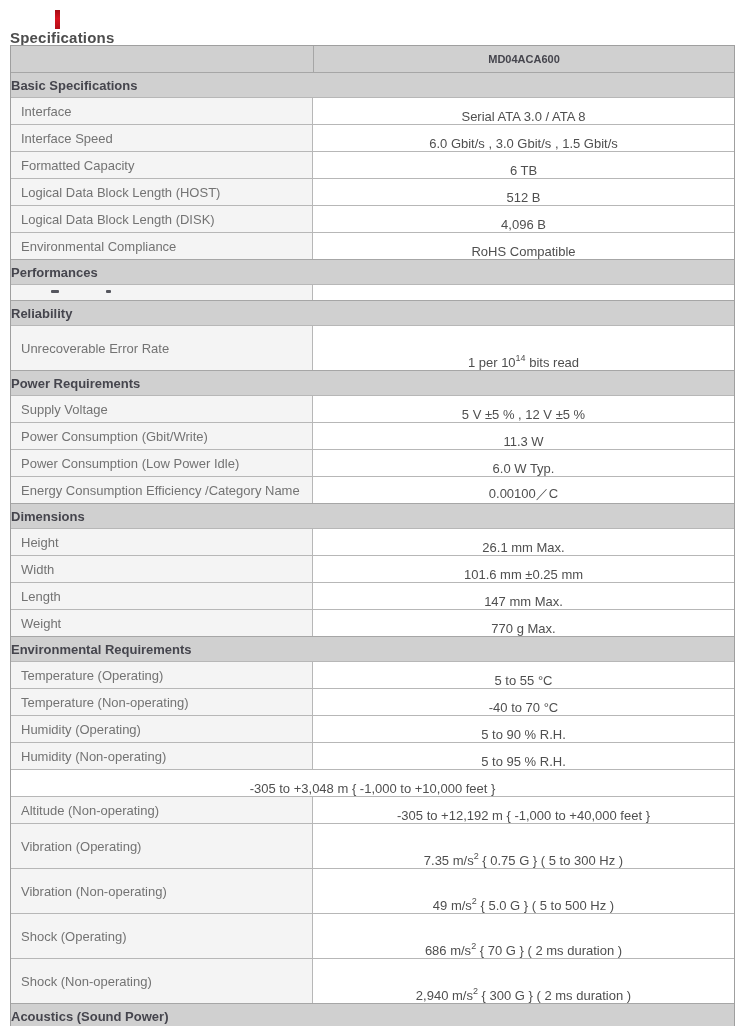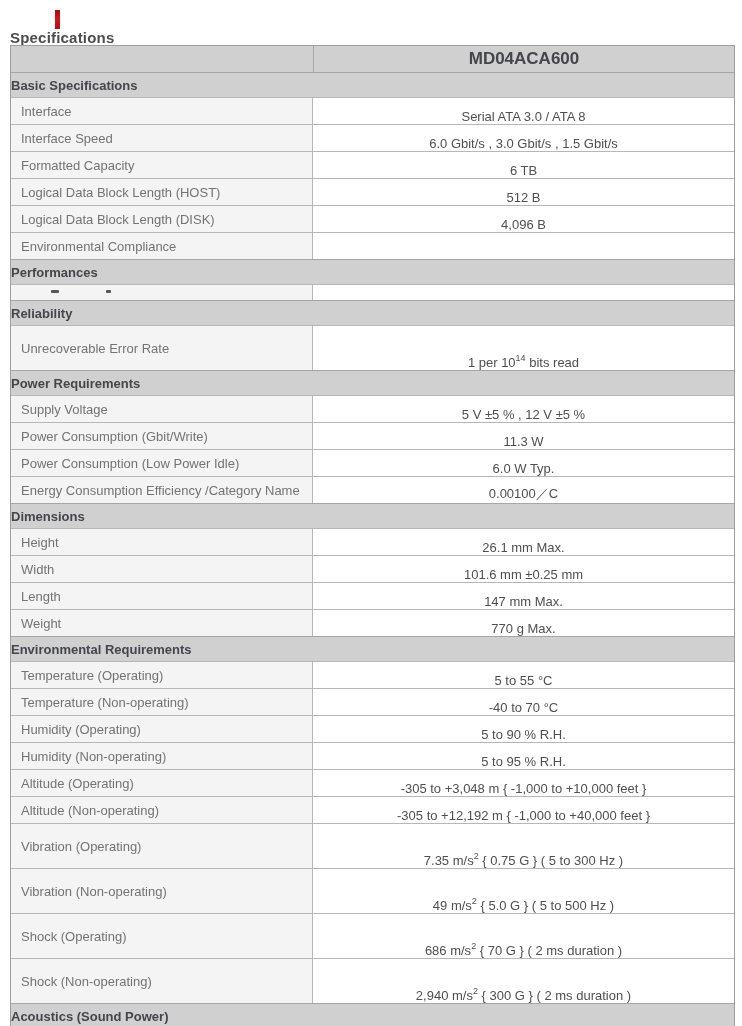--- a/index.html
+++ b/index.html
@@ -14,21 +14,21 @@
   .page-title{font-size:15px;font-weight:bold;color:#4d4d4d;letter-spacing:0.2px;}
 
   
   .spec-table{
     position:absolute;left:10px;top:45px;width:723px;
     border:1px solid #9f9f9f;background:#ffffff;
   }
   .thead{display:flex;height:26px;background:#d0d0d0;}
   .thead .th-left{width:302px;border-right:1px solid #a6a6a6;}
   .thead .th-right{flex:1;display:flex;align-items:center;justify-content:center;
-    font-size:17px;font-weight:bold;color:#45454d;}
+    font-size:11px;font-weight:bold;color:#45454d;}
 
   .section-row{
     height:25px;background:#d0d0d0;border-top:1px solid #a6a6a6;
     display:flex;align-items:center;box-sizing:border-box;
     font-size:13px;font-weight:bold;color:#45454d;padding-left:0;
   }
   .row{display:flex;height:27px;border-top:1px solid #b7b7b7;box-sizing:border-box;}
   .row.tall{height:45px;}
   .row .cell-label{
     width:302px;background:#f4f4f4;border-right:1px solid #b7b7b7;
@@ -102,20 +102,23 @@
           <span>Logical Data Block Length (DISK)</span>
         </div>
         <div class="cell-value">
           <span>4,096 B</span>
         </div>
       </div>
       <div class="row">
         <div class="cell-label">
           <span>Environmental Compliance</span>
         </div>
+        <div class="cell-value">
+          <span>RoHS Compatible</span>
+        </div>
       </div>
       <div class="section-row">
         <span>Performances</span>
       </div>
       <div class="row clipped">
         <div class="cell-label">
           <span></span>
         </div>
         <div class="cell-value">
           <span></span>
@@ -233,23 +236,20 @@
       </div>
       <div class="row">
         <div class="cell-label">
           <span>Humidity (Non-operating)</span>
         </div>
         <div class="cell-value">
           <span>5 to 95 % R.H.</span>
         </div>
       </div>
       <div class="row">
-        <div class="cell-label">
-          <span>Altitude (Operating)</span>
-        </div>
         <div class="cell-value">
           <span>-305 to +3,048 m { -1,000 to +10,000 feet }</span>
         </div>
       </div>
       <div class="row">
         <div class="cell-label">
           <span>Altitude (Non-operating)</span>
         </div>
         <div class="cell-value">
           <span>-305 to +12,192 m { -1,000 to +40,000 feet }</span>

